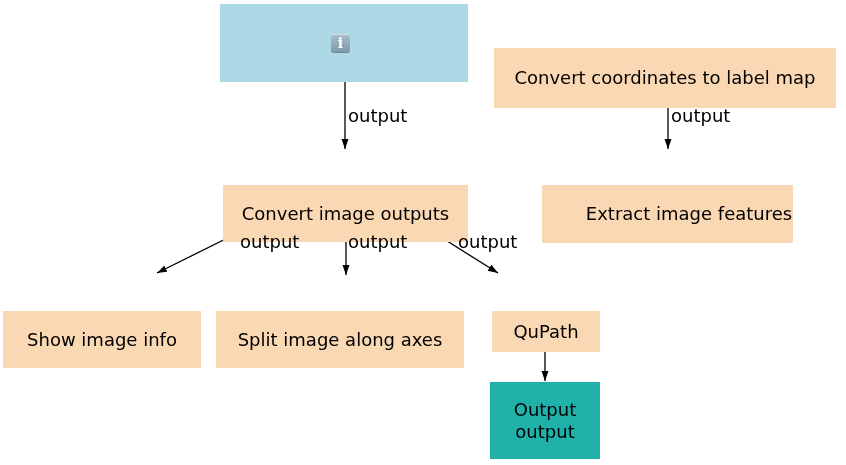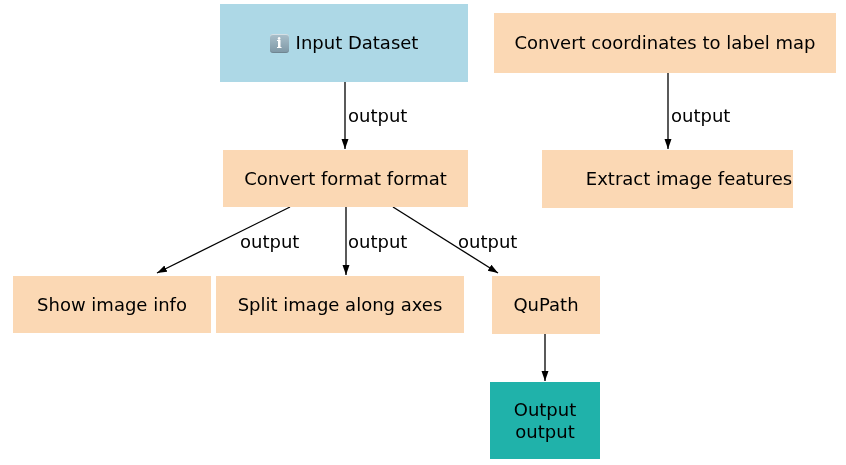--- a/index.html
+++ b/index.html
@@ -34,21 +34,21 @@
     flex-direction:column;
     align-items:center;
     justify-content:center;
     text-align:center;
     font-size:18px;
     line-height:22px;
     color:var(--text-color);
     white-space:nowrap;
   }
   .node-input{background:var(--input-node-fill);}
-  .node-tool{background:var(--tool-node-fill);}
+  .node-tool{background:var(--tool-node-fill);margin-top:35px;}
   .node-output{background:var(--output-node-fill);}
   .node-line{display:flex;align-items:center;justify-content:center;}
   .info-icon{
     display:inline-flex;
     width:19px;height:19px;
     border-radius:3px;
     background:linear-gradient(180deg,#aac0cb 0%,#7e97a5 100%);
     box-shadow:inset 0 1px 0 rgba(255,255,255,.5), inset 0 -1px 0 rgba(0,0,0,.12);
     align-items:center;justify-content:center;
     margin-right:7px;
@@ -87,45 +87,44 @@
     <path class="edge" d="M346,207 L346,275" marker-end="url(#arrowhead)"></path>
     <path class="edge" d="M393,207 L498,273" marker-end="url(#arrowhead)"></path>
     <path class="edge" d="M545,334 L545,381" marker-end="url(#arrowhead)"></path>
   </svg>
 
   <div class="node node-input" style="left:220px;top:4px;width:248px;height:78px;">
     <div class="node-line">
       <span class="info-icon">
           <span class="info-glyph">i</span>
         </span>
-      <span>Input Dataset</span>
     </div>
   </div>
 
   <div class="node node-tool" style="left:494px;top:13px;width:342px;height:60px;">
     <div>Convert coordinates to label map</div>
   </div>
 
   <div class="node node-tool" style="left:223px;top:150px;width:245px;height:57px;">
-    <div>Convert format format</div>
+    <div>Convert image outputs</div>
   </div>
 
   <div class="node node-tool" style="left:542px;top:150px;width:251px;height:58px;padding-left:43px;">
     <div>Extract image features</div>
   </div>
 
-  <div class="node node-tool" style="left:13px;top:276px;width:198px;height:57px;">
+  <div class="node node-tool" style="left:3px;top:276px;width:198px;height:57px;">
     <div>Show image info</div>
   </div>
 
   <div class="node node-tool" style="left:216px;top:276px;width:248px;height:57px;">
     <div>Split image along axes</div>
   </div>
 
-  <div class="node node-tool" style="left:492px;top:276px;width:108px;height:58px;">
+  <div class="node node-tool" style="left:492px;top:276px;width:108px;height:41px;">
     <div>QuPath</div>
   </div>
 
   <div class="node node-output" style="left:490px;top:382px;width:110px;height:77px;">
     <div>Output</div>
     <div>output</div>
   </div>
 
   <span class="edge-label" style="left:348px;top:106px;">output</span>
   <span class="edge-label" style="left:671px;top:106px;">output</span>

